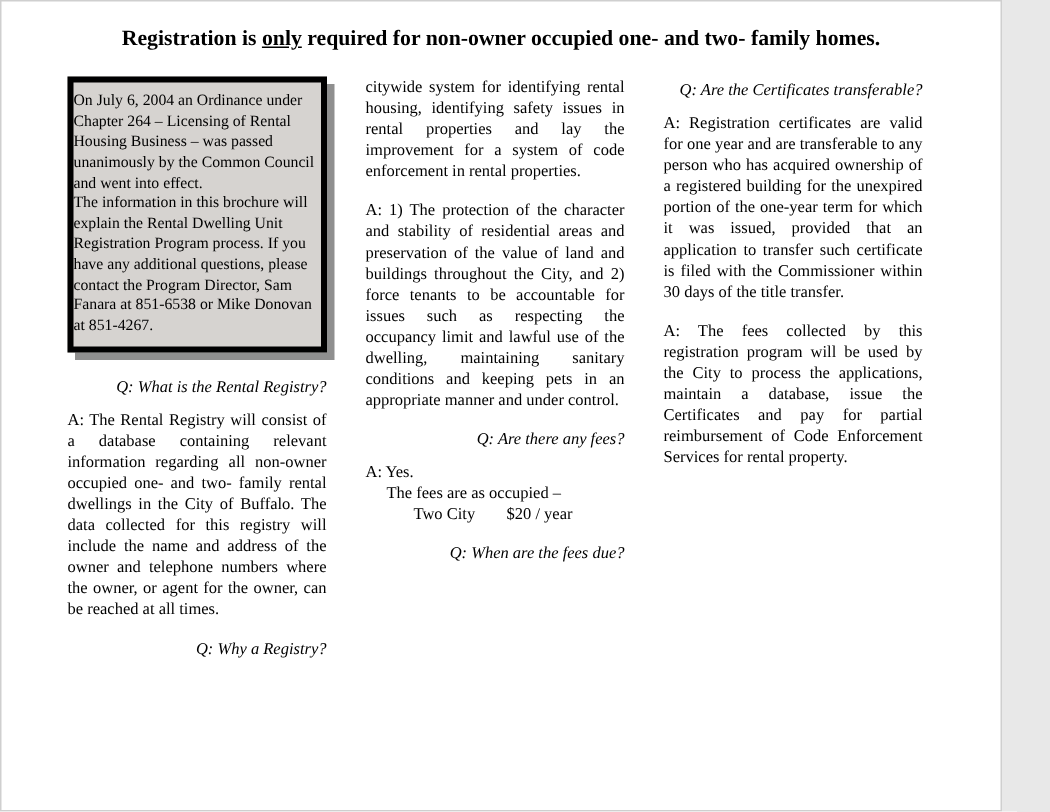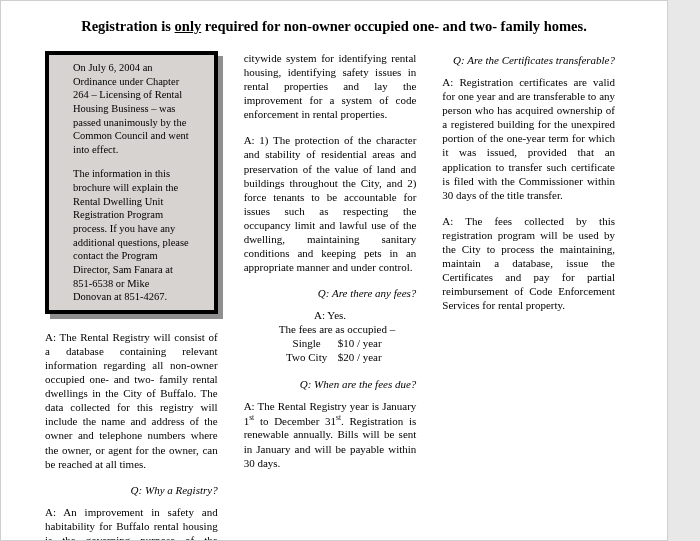--- a/index.html
+++ b/index.html
@@ -22,31 +22,31 @@
   .columns {
     display: flex;
     gap: 26px;
     padding: 16px 52px 0 44px;
   }
   .col { flex: 1; font-size: 11px; line-height: 1.28; color: #000; text-align: justify; }
   .info-box {
     border: 4px solid #000;
     background: #d6d3d0;
     box-shadow: 5px 5px 0 #8f8f8f;
-    padding: 6px 24px;
+    padding: 6px 0;
     font-size: 10.5px;
     line-height: 1.3;
     text-align: left;
     margin-bottom: 16px;
   }
-  .info-box p + p { margin-top: 11px; }
+  .info-box p + p { margin-top: 0; }
   .q { font-style: italic; margin: 12px 0 8px 0; text-align: right; }
   .a { margin: 0 0 12px 0; }
   .col .q:first-child { margin-top: 2px; }
-  .fees-block { margin: 0 0 12px 0; text-align: center; }
+  .fees-block { margin: 0 0 12px 0; text-align: left; }
   .fees-intro { margin-left: 14px; }
   .fees-cat { margin-left: 14px; }
   .fee-row { display: flex; margin-left: 32px; }
   .fee-label { width: 62px; }
   sup { font-size: 7.5px; }
 </style>
 </head>
 <body>
 
 <div class="page">
@@ -55,45 +55,40 @@
     <span>Registration is </span><span class="u">only</span><span> required for non-owner occupied one- and two- family homes.</span>
   </div>
 
   <div class="columns">
 
     <div class="col">
       <div class="info-box">
         <p>On July 6, 2004 an Ordinance under Chapter 264 – Licensing of Rental Housing Business – was passed unanimously by the Common Council and went into effect.</p>
         <p>The information in this brochure will explain the Rental Dwelling Unit Registration Program process. If you have any additional questions, please contact the Program Director, Sam Fanara at 851-6538 or Mike Donovan at 851-4267.</p>
       </div>
+      <p class="q">Q: What is the Rental Registry?</p>
       <p class="a">A: The Rental Registry will consist of a database containing relevant information regarding all non-owner occupied one- and two- family rental dwellings in the City of Buffalo. The data collected for this registry will include the name and address of the owner and telephone numbers where the owner, or agent for the owner, can be reached at all times.</p>
       <p class="q">Q: Why a Registry?</p>
-      <p class="a">A: An improvement in safety and habitability for Buffalo rental housing is the governing purpose of the Registry. It will provide the first</p>
     </div>
 
     <div class="col">
       <p class="a">citywide system for identifying rental housing, identifying safety issues in rental properties and lay the improvement for a system of code enforcement in rental properties.</p>
       <p class="a">A: 1) The protection of the character and stability of residential areas and preservation of the value of land and buildings throughout the City, and 2) force tenants to be accountable for issues such as respecting the occupancy limit and lawful use of the dwelling, maintaining sanitary conditions and keeping pets in an appropriate manner and under control.</p>
       <p class="q">Q: Are there any fees?</p>
       <div class="fees-block">
         <div>A: Yes.</div>
         <div class="fees-intro">The fees are as occupied –</div>
         <div class="fee-row">
-          <span class="fee-label">Single</span>
-          <span>$10 / year</span>
-        </div>
-        <div class="fee-row">
           <span class="fee-label">Two City</span>
           <span>$20 / year</span>
         </div>
       </div>
       <p class="q">Q: When are the fees due?</p>
-      <p class="a"><span>A: The Rental Registry year is January 1</span><sup>st</sup><span> to December 31</span><sup>st</sup><span>. Registration is renewable annually. Bills will be sent in January and will be payable within 30 days.</span></p>
     </div>
 
     <div class="col">
       <p class="q">Q: Are the Certificates transferable?</p>
       <p class="a">A: Registration certificates are valid for one year and are transferable to any person who has acquired ownership of a registered building for the unexpired portion of the one-year term for which it was issued, provided that an application to transfer such certificate is filed with the Commissioner within 30 days of the title transfer.</p>
-      <p class="a">A: The fees collected by this registration program will be used by the City to process the maintaining, maintain a database, issue the Certificates and pay for partial reimbursement of Code Enforcement Services for rental property.</p>
+      <p class="a">A: The fees collected by this registration program will be used by the City to process the applications, maintain a database, issue the Certificates and pay for partial reimbursement of Code Enforcement Services for rental property.</p>
     </div>
 
   </div>
 </div>
 
 </body></html>

